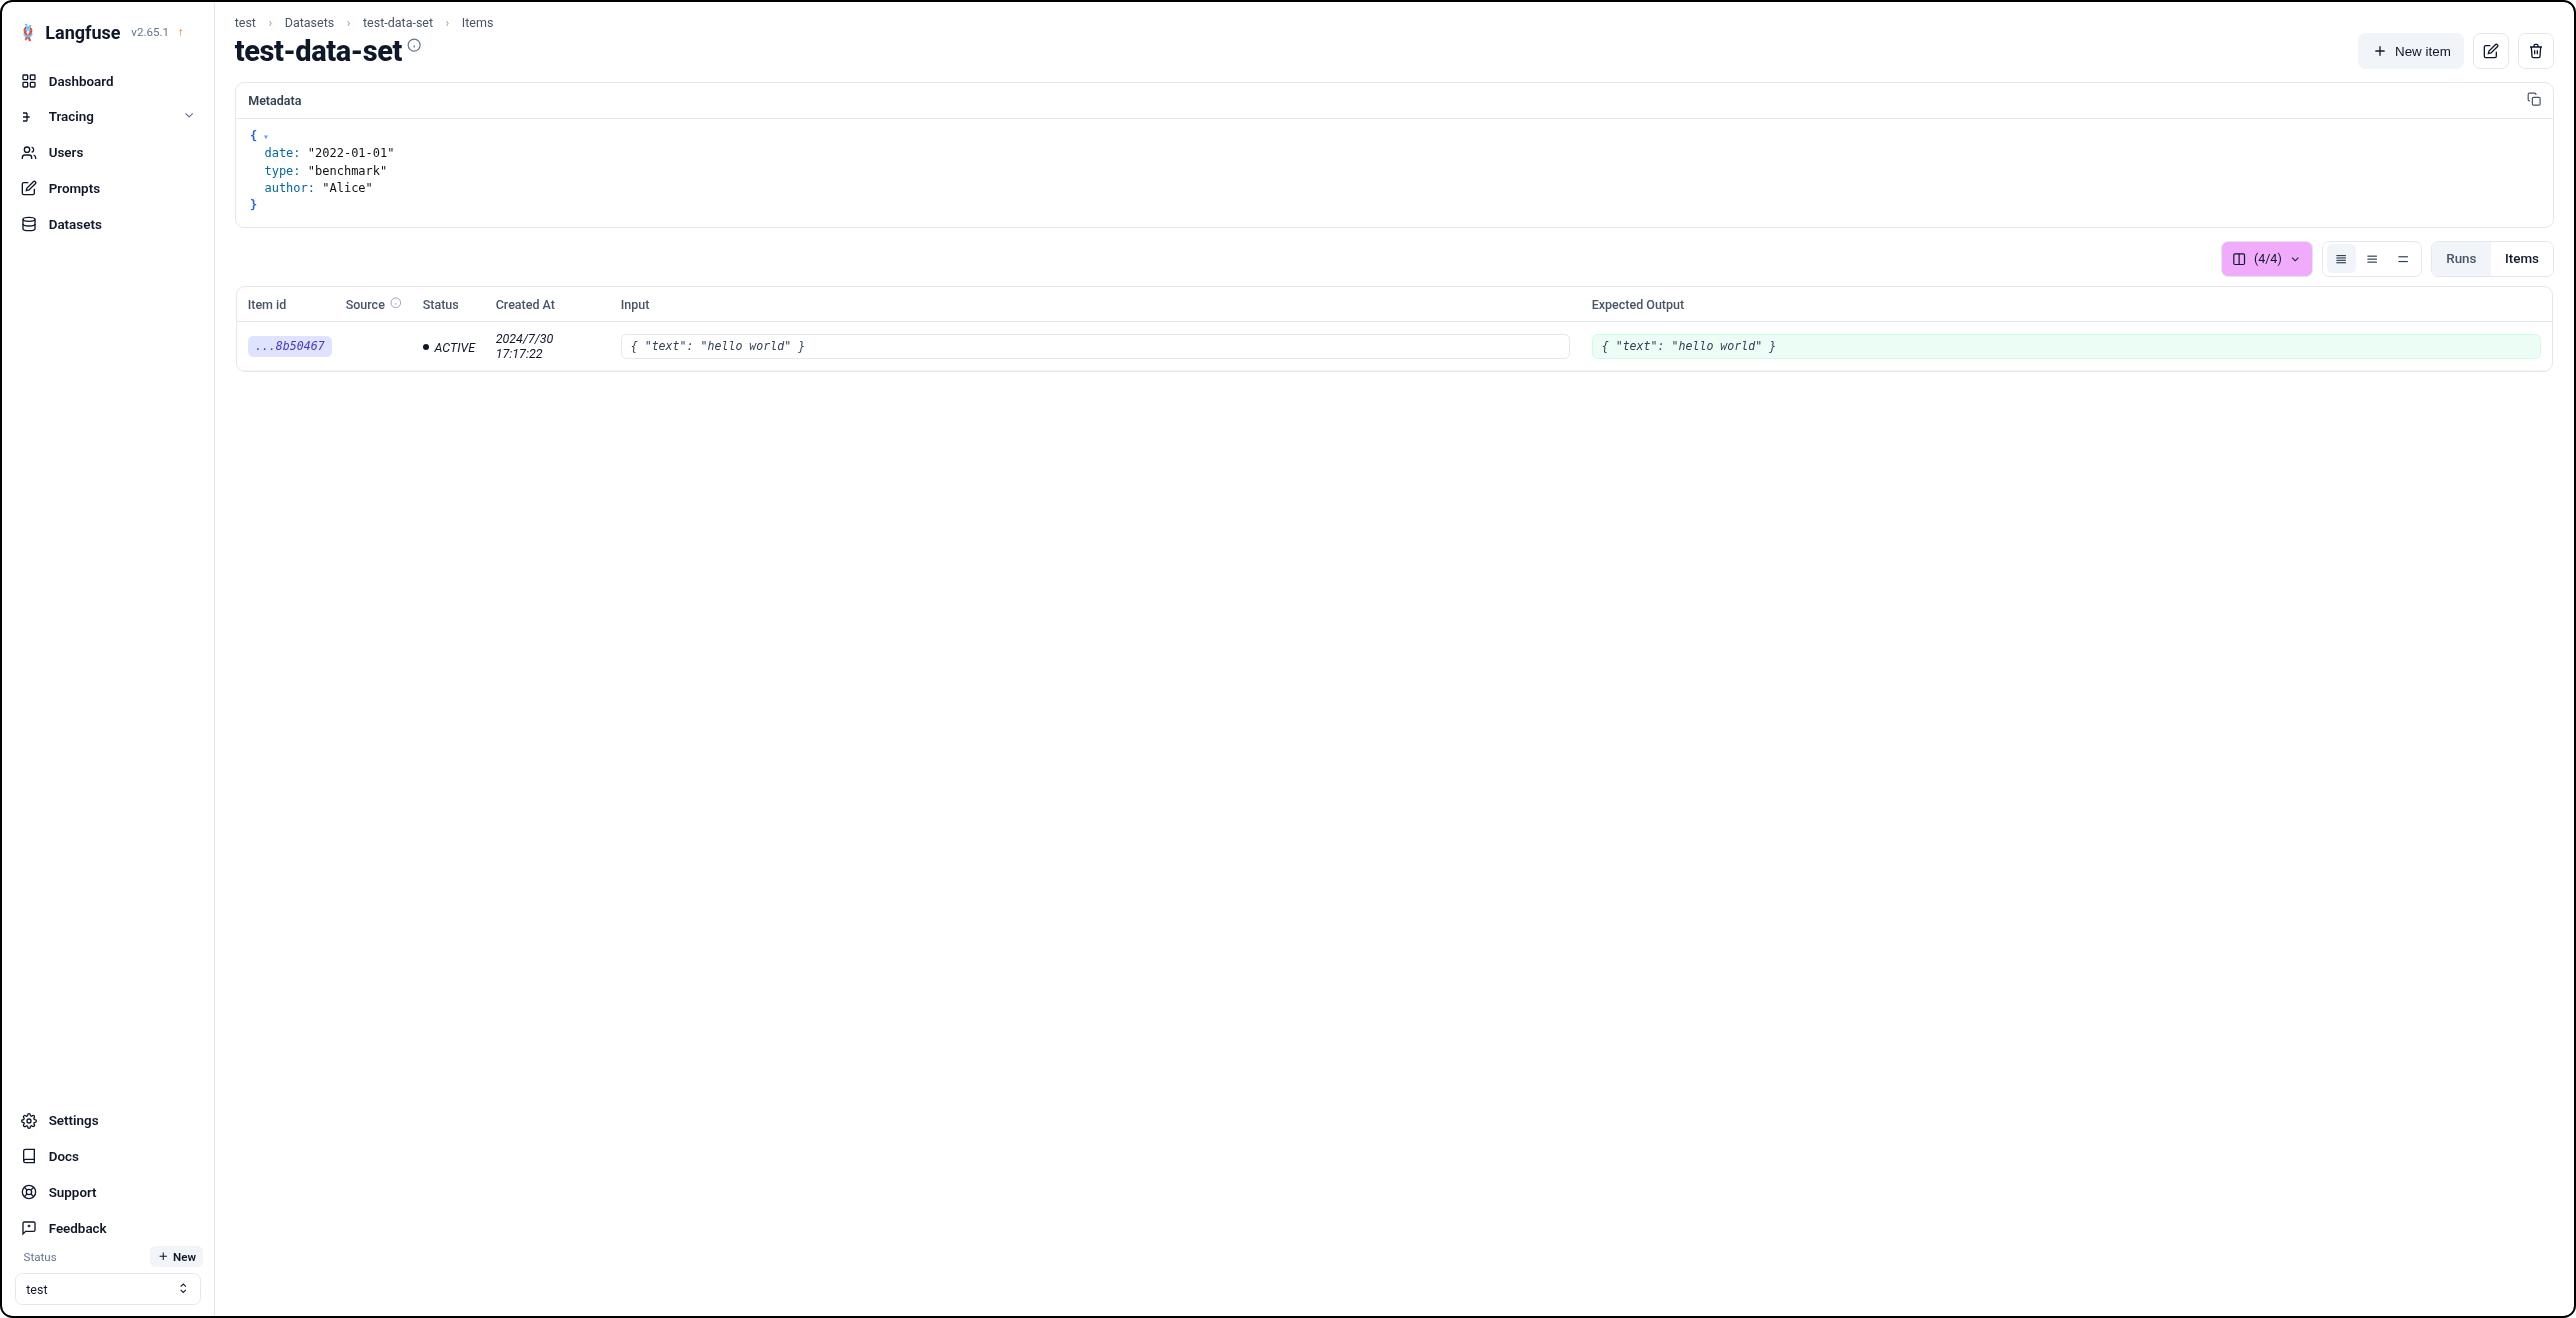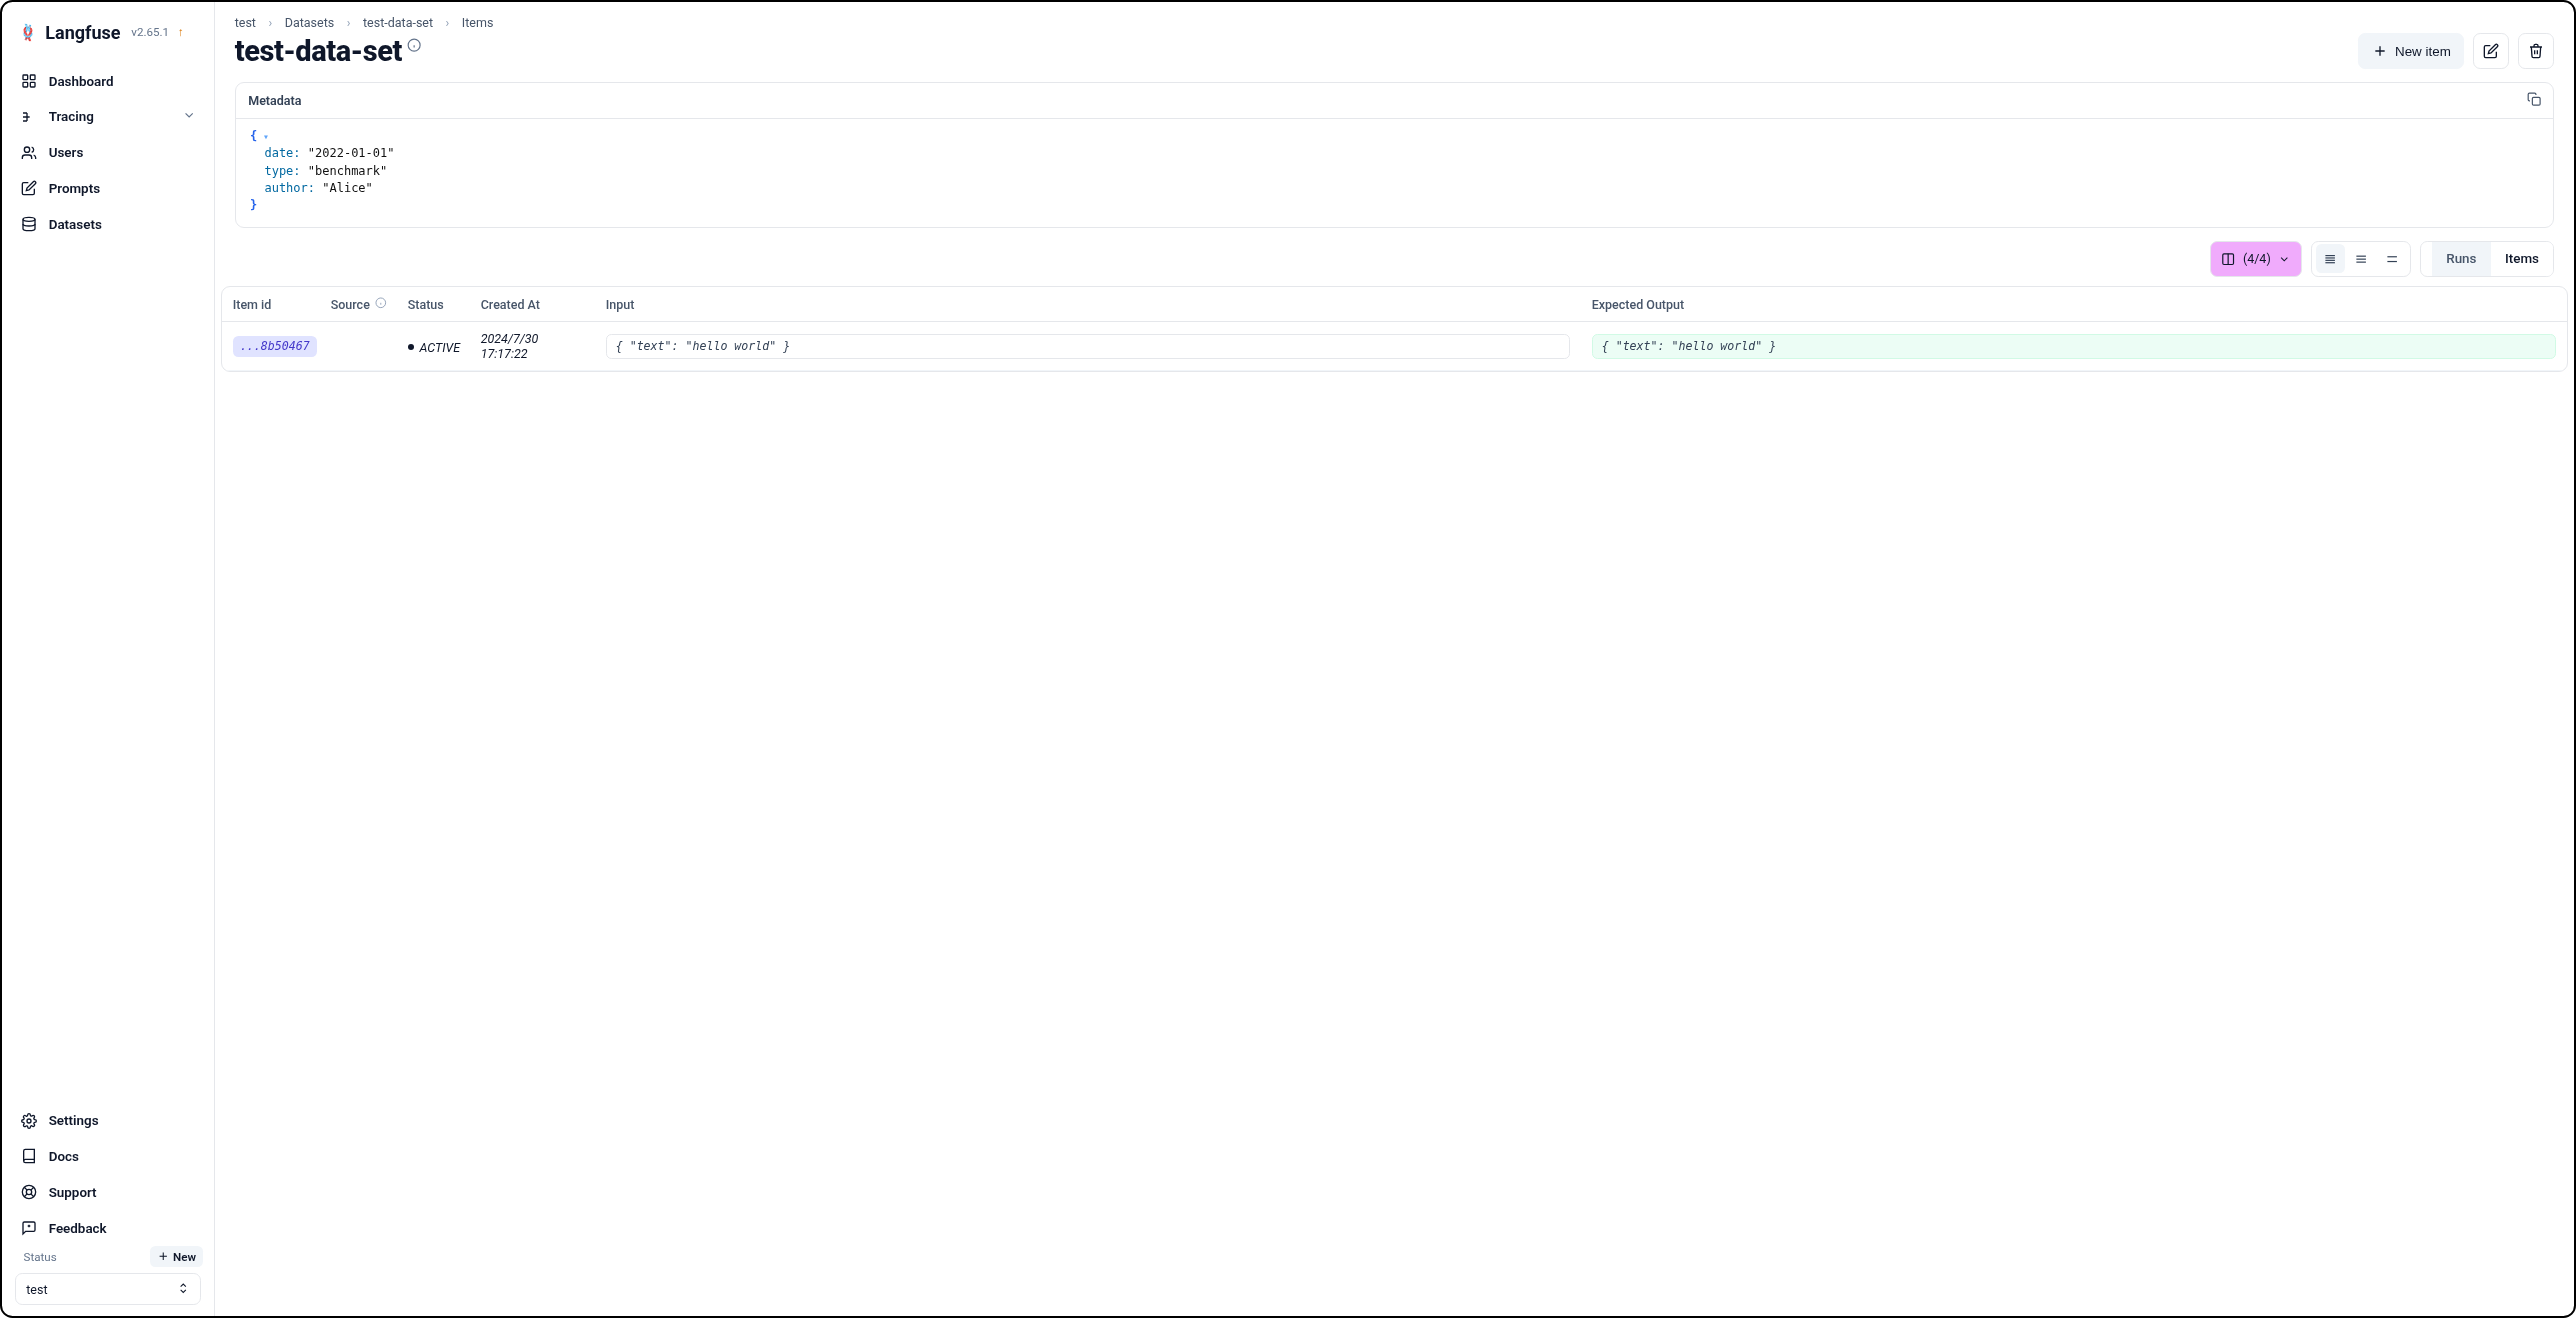--- a/index.html
+++ b/index.html
@@ -284,24 +284,24 @@
     height: 100%;
     padding: 0 14.3px;
     display: inline-flex;
     align-items: center;
     font-size: 13.4px;
     font-weight: 500;
     cursor: pointer;
     color: #0f172a;
     background: #fff;
   }
-  .seg-btn.muted { background: #f1f5f9; color: #475569; margin-left: 11px; }
+  .seg-btn.muted { background: #f1f5f9; color: #475569; }
   
   .table-wrap {
-    margin: 0 6px;
+    margin: 0 21px;
     border: 0.9px solid #e5e7eb;
     border-radius: 9px;
     overflow: hidden;
   }
   table {
     width: 100%;
     border-collapse: collapse;
     table-layout: fixed;
   }
   thead th {

